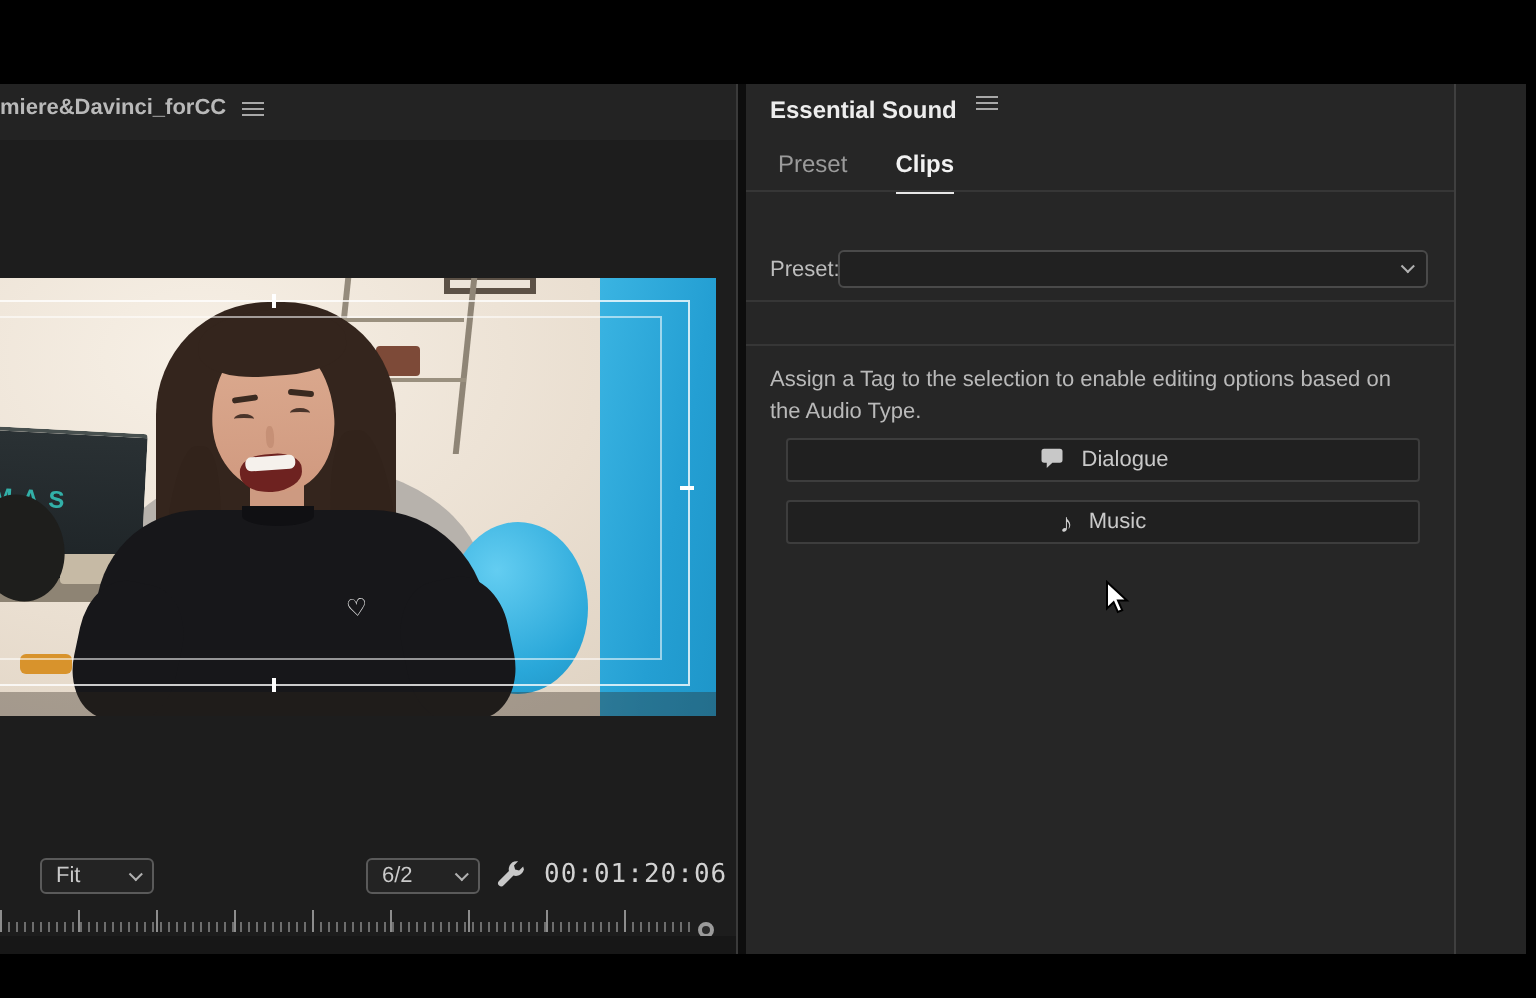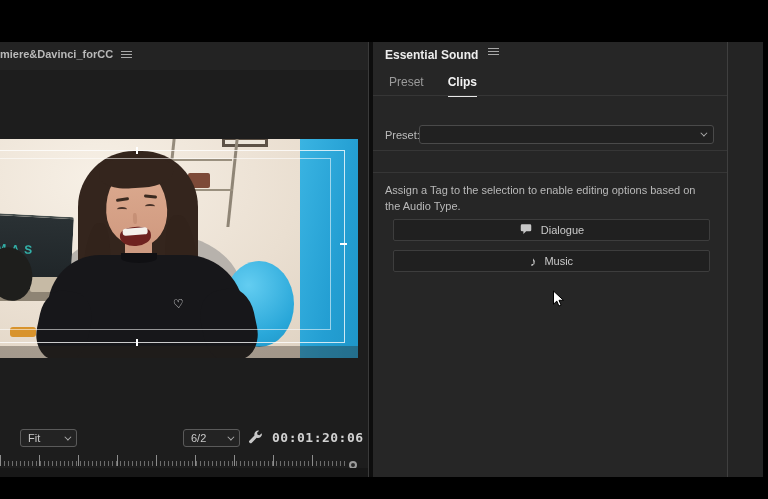--- a/index.html
+++ b/index.html
@@ -19,21 +19,21 @@
   .bottom-bar  { left:0; top:477px; width:768px; height:22px; background:#000; }
   .monitor-tab { position:absolute; left:0; top:6px; display:flex; align-items:center; gap:8px;
                  color:#b9b9b9; font-size:11px; font-weight:bold; }
   .menu-icon { display:inline-block; width:11px; height:1px; background:#a8a8a8;
                box-shadow:0 3px 0 #a8a8a8, 0 6px 0 #a8a8a8; margin-bottom:6px; }
   .dropdown { position:absolute; height:18px; background:#232323; border:1px solid #5a5a5a;
               border-radius:3px; color:#c9c9c9; font-size:11px; display:flex; align-items:center;
               padding:0 7px; justify-content:space-between; }
   .caret { display:inline-block; width:5px; height:5px; border-right:1.4px solid #b0b0b0;
            border-bottom:1.4px solid #b0b0b0; transform:rotate(45deg) translateY(-2px); }
-  .timecode { position:absolute; color:#d2d2d2; font-size:13px; font-weight:bold;
+  .timecode { position:absolute; color:#d2d2d2; font-size:13px; font-weight:normal;
               font-family:"DejaVu Sans Mono", monospace; letter-spacing:0.5px; }
   .ruler { position:absolute; left:0; top:452px; width:348px; height:14px;
            background-image:
              repeating-linear-gradient(90deg,#8d8d8d 0 1px,transparent 1px 39px),
              repeating-linear-gradient(90deg,#6d6d6d 0 1px,transparent 1px 4px);
            background-size:100% 11px, 100% 5px;
            background-position:bottom left, bottom left; background-repeat:no-repeat; }
   .ruler-knob { position:absolute; left:349px; top:461px; width:8px; height:8px;
                 border:2px solid #9b9b9b; border-radius:50%; background:#2a2a2a; }
   .under-ruler { position:absolute; left:0; top:468px; width:368px; height:9px; background:#171717; }

